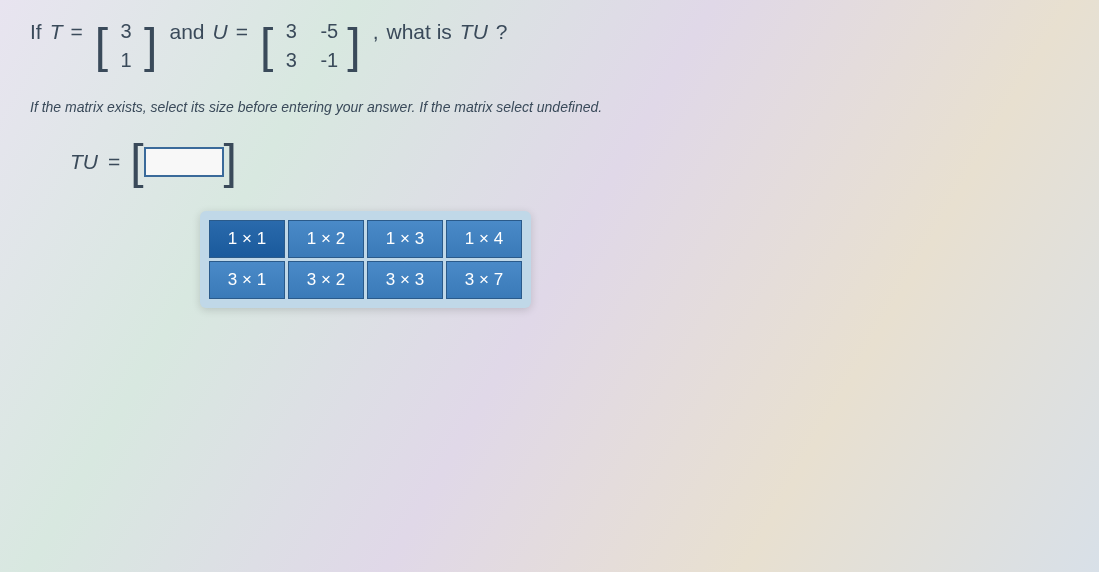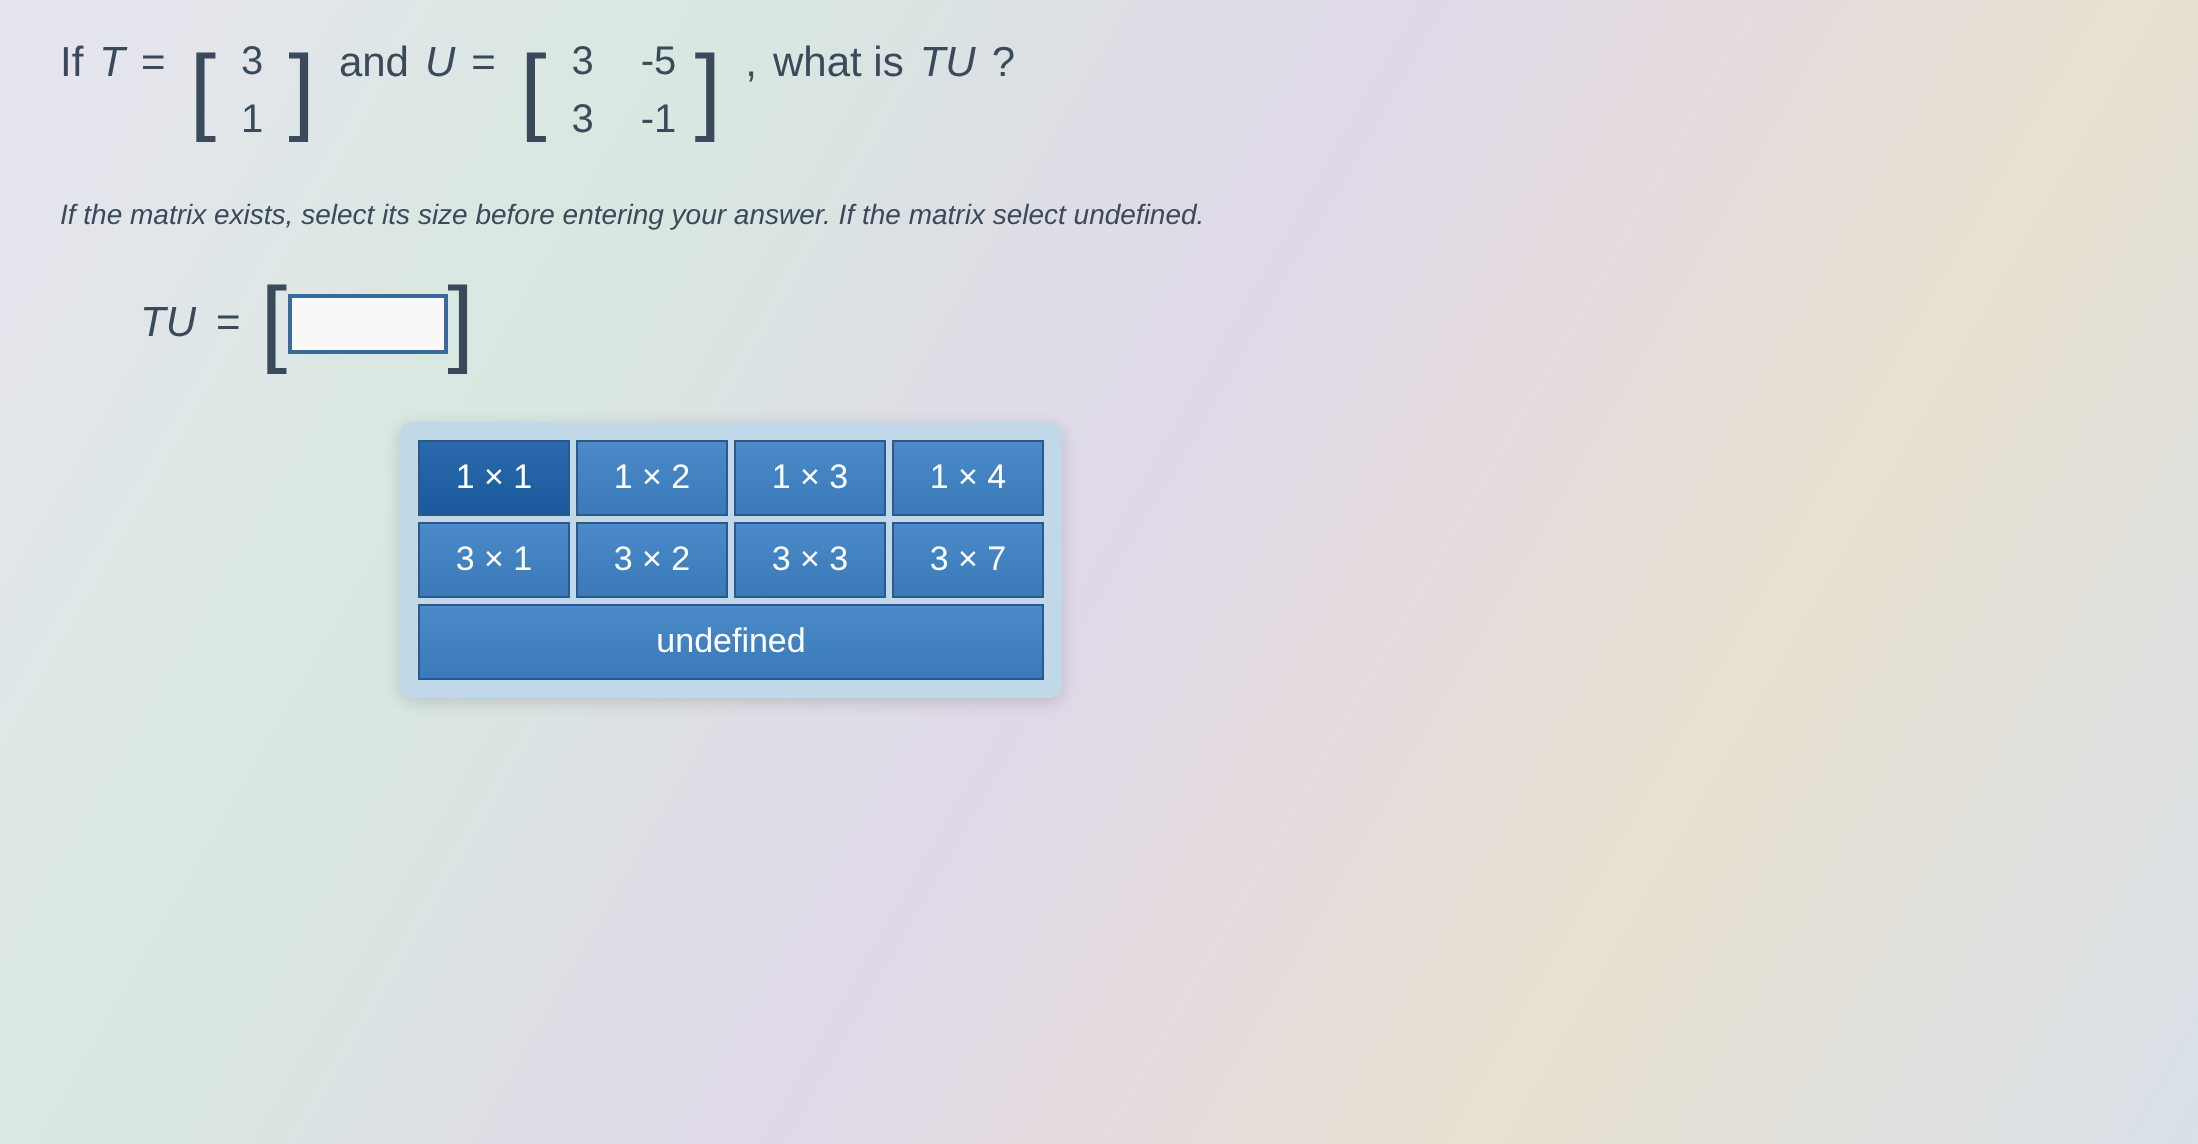--- a/index.html
+++ b/index.html
@@ -180,21 +180,18 @@
       <td class="size-cell">1 × 2</td>
       <td class="size-cell">1 × 3</td>
       <td class="size-cell">1 × 4</td>
     </tr>
     <tr>
       <td class="size-cell">3 × 1</td>
       <td class="size-cell">3 × 2</td>
       <td class="size-cell">3 × 3</td>
       <td class="size-cell">3 × 7</td>
     </tr>
-    <tr>
-      <td class="undefined-cell" colspan="4">undefined</td>
-    </tr>
   </tbody>
     </table>
 </div>
 
 
 
 
 </body></html>

